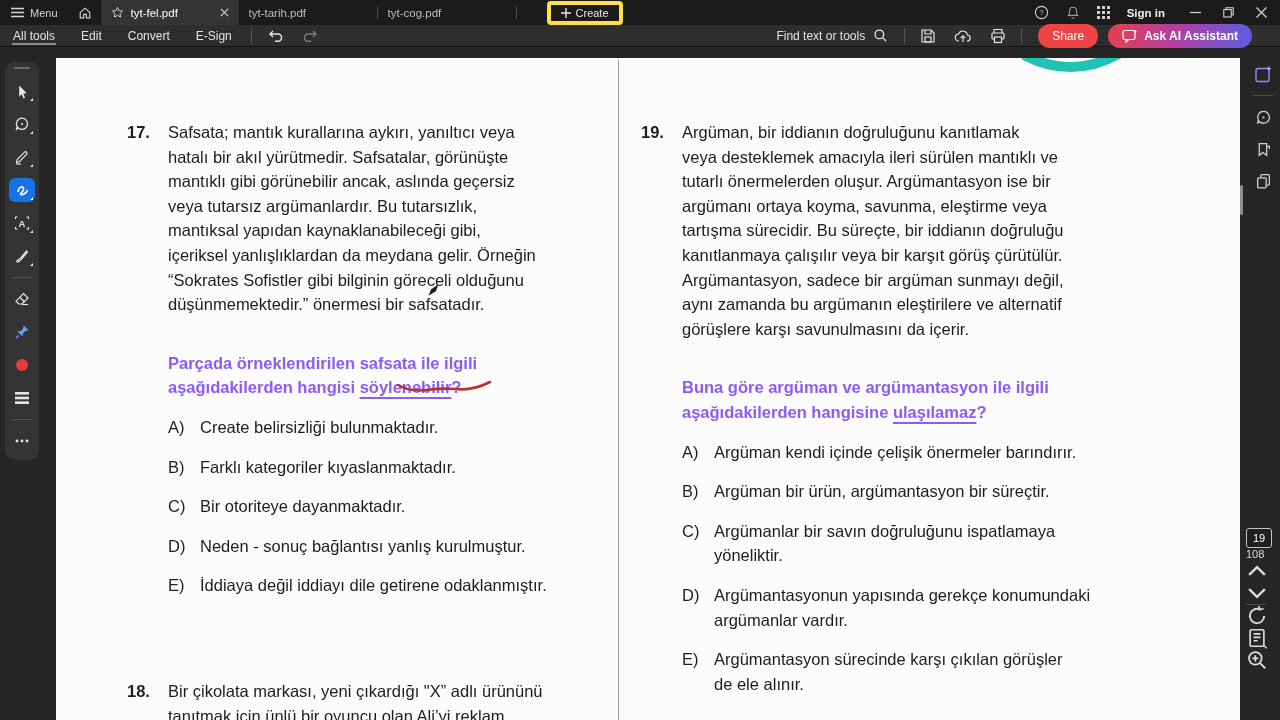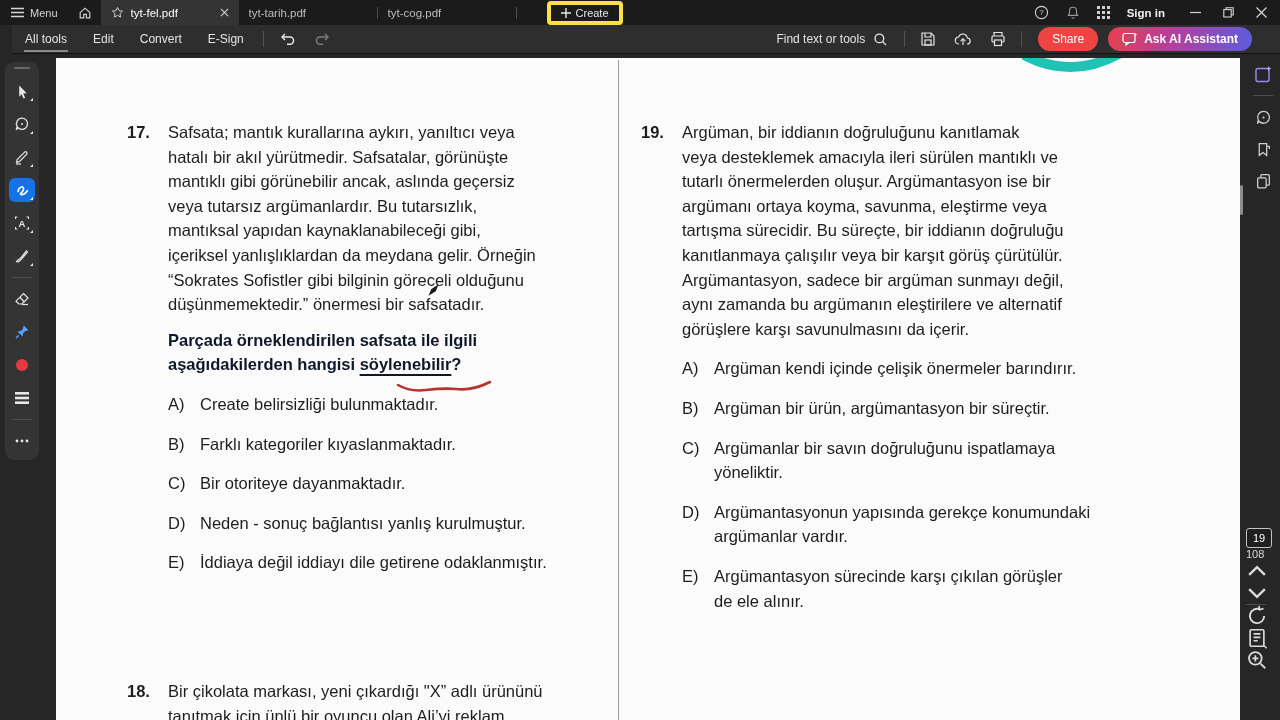--- a/index.html
+++ b/index.html
@@ -31,21 +31,21 @@
   .create-btn {
     align-self:center; display:flex; align-items:center; gap:5px;
     border:4px solid #fde047; border-radius:4px; padding:2px 10px; margin-left:30px;
     font-size:11px; color:#e8e8e8;
   }
   .tb-right { margin-left:auto; display:flex; align-items:center; gap:17px; padding-right:13px; }
   .win-controls { display:flex; align-items:center; gap:22px; margin-left:8px; }
 
   
   .toolbar {
-    position:absolute; top:25px; left:12px; right:0; height:29px;
+    position:absolute; top:25px; left:0; right:0; height:22px;
     background:#2e2e2e; border-bottom:1px solid #141414;
     display:flex; align-items:center; font-size:12px; color:#e4e4e4;
   }
   .toolbar-left { display:flex; align-items:center; height:100%; }
   .tb-item { padding:0 13px; display:flex; align-items:center; height:100%; position:relative; }
   .tb-item.active::after { content:""; position:absolute; left:12px; right:12px; bottom:1px; height:2px; background:#8a8a8a; }
   .v-div { width:1px; height:16px; background:#525252; margin:0 6px; }
   .icon-btn { padding:0 9px; display:flex; align-items:center; }
   .disabled { opacity:.42; }
   .toolbar-right { margin-left:auto; display:flex; align-items:center; padding-right:28px; }
@@ -95,21 +95,21 @@
   }
   .col-divider { position:absolute; left:562px; top:2px; bottom:0; width:1px; background:#9b9b9b; }
 
   .question { position:absolute; font-size:16.5px; line-height:24.6px; }
   .q17 { left:71px; top:62px; width:455px; }
   .q18 { left:71px; top:621px; width:455px; }
   .q19 { left:585px; top:62px; width:478px; }
   .qnum { position:absolute; left:0; top:0; font-weight:bold; }
   .qcontent { margin-left:41px; }
   .qbody { white-space:pre-line; }
-  .stem { font-weight:bold; margin-top:11px; white-space:pre-line; color:#0f172a; }
+  .stem { font-weight:bold; margin-top:34px; white-space:pre-line; color:#8b5cf6; }
   .stem .uline { text-decoration:underline; text-decoration-thickness:2px; text-underline-offset:4px; }
   .opt { display:flex; margin-top:15px; }
   .opt-letter { width:32px; flex:none; }
   .opt-text { white-space:pre-line; }
 
   .annotation { position:absolute; pointer-events:none; }
 </style>
 </head>
 <body>
 
@@ -381,20 +381,22 @@
     <div class="qcontent">
       <div class="qbody">Argüman, bir iddianın doğruluğunu kanıtlamak
 veya desteklemek amacıyla ileri sürülen mantıklı ve
 tutarlı önermelerden oluşur. Argümantasyon ise bir
 argümanı ortaya koyma, savunma, eleştirme veya
 tartışma sürecidir. Bu süreçte, bir iddianın doğruluğu
 kanıtlanmaya çalışılır veya bir karşıt görüş çürütülür.
 Argümantasyon, sadece bir argüman sunmayı değil,
 aynı zamanda bu argümanın eleştirilere ve alternatif
 görüşlere karşı savunulmasını da içerir.</div>
+      <div class="stem"><span>Buna göre argüman ve argümantasyon ile ilgili
+aşağıdakilerden hangisine </span><span class="uline">ulaşılamaz</span><span>?</span></div>
       <div class="opt">
           <span class="opt-letter">A)</span>
           <span class="opt-text">Argüman kendi içinde çelişik önermeler barındırır.</span>
         </div>
       <div class="opt">
           <span class="opt-letter">B)</span>
           <span class="opt-text">Argüman bir ürün, argümantasyon bir süreçtir.</span>
         </div>
       <div class="opt">
           <span class="opt-letter">C)</span>

